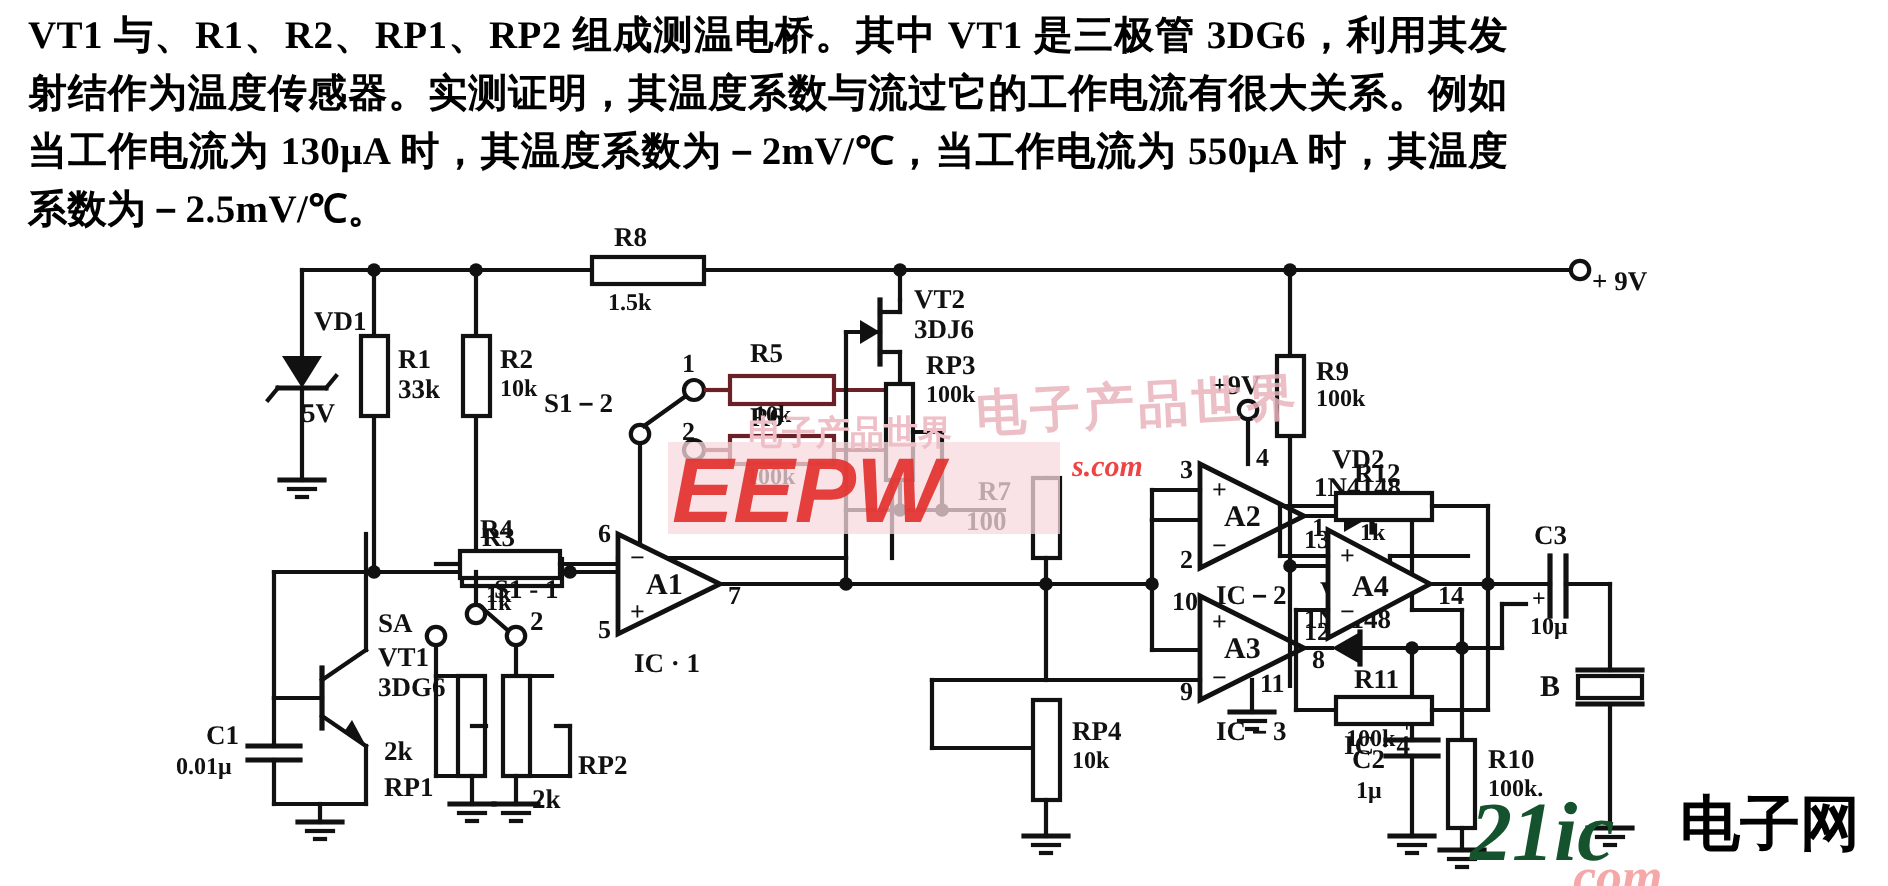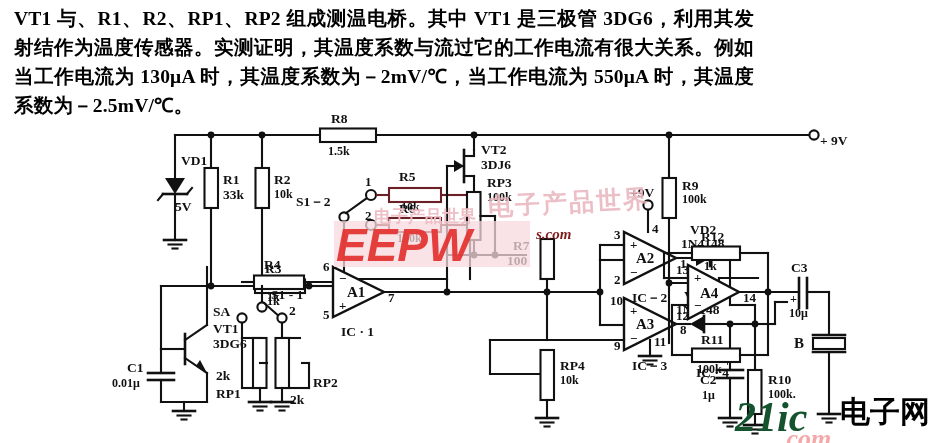--- a/index.html
+++ b/index.html
@@ -4,35 +4,35 @@
 <style>
   html,body{margin:0;padding:0;background:#fff;}
   body{width:944px;height:443px;position:relative;overflow:hidden;
        font-family:"Liberation Serif", serif;color:#000;}
 
   #doc-text{position:absolute;left:0;top:0;width:768px;height:112px;
             padding:4px 14px 0 14px;box-sizing:border-box;}
   #doc-text p{margin:0;font-size:19.5px;line-height:29px;font-weight:700;
               letter-spacing:.2px;text-align:justify;}
 
-  #schematic{position:absolute;left:0;top:112px;width:812px;height:331px;padding-left:24px;}
+  #schematic{position:absolute;left:0;top:112px;width:812px;height:331px;}
   #schematic svg{display:block;}
 
   .wm{position:absolute;pointer-events:none;font-weight:900;}
   #wm-eepw{left:334px;top:188px;width:220px;height:56px;margin-top:29px;}
   #wm-cn{left:488px;top:186px;font-size:25px;color:#e9b3bd;
          font-family:"DejaVu Sans",sans-serif;opacity:.85;
          letter-spacing:2px;transform:rotate(-3deg);}
   #wm-21ic{left:735px;top:393px;font-size:42px;color:#14532d;
            font-family:"Liberation Serif",serif;font-style:italic;}
   #wm-cn2{left:840px;top:392px;font-size:30px;color:#000000;
           font-family:"DejaVu Sans",sans-serif;}
   #wm-com{left:780px;top:424px;font-size:26px;color:#f6a8a8;
           font-family:"Liberation Serif",serif;font-style:italic;}
-  #wm-sam{left:536px;top:226px;font-size:15px;color:#7f1d1d;
+  #wm-sam{left:536px;top:226px;font-size:15px;color:#ef4444;
           font-family:"Liberation Serif",serif;font-style:italic;}
   #wm-cn-sm{left:374px;top:205px;font-size:17px;color:#eebfc6;
           font-family:"DejaVu Sans",sans-serif;}
 </style>
 </head>
 <body>
 
 <div id="doc-text">
   <p>VT1 与、R1、R2、RP1、RP2 组成测温电桥。其中 VT1 是三极管 3DG6，利用其发射结作为温度传感器。实测证明，其温度系数与流过它的工作电流有很大关系。例如当工作电流为 130μA 时，其温度系数为－2mV/℃，当工作电流为 550μA 时，其温度系数为－2.5mV/℃。</p>
 </div>

